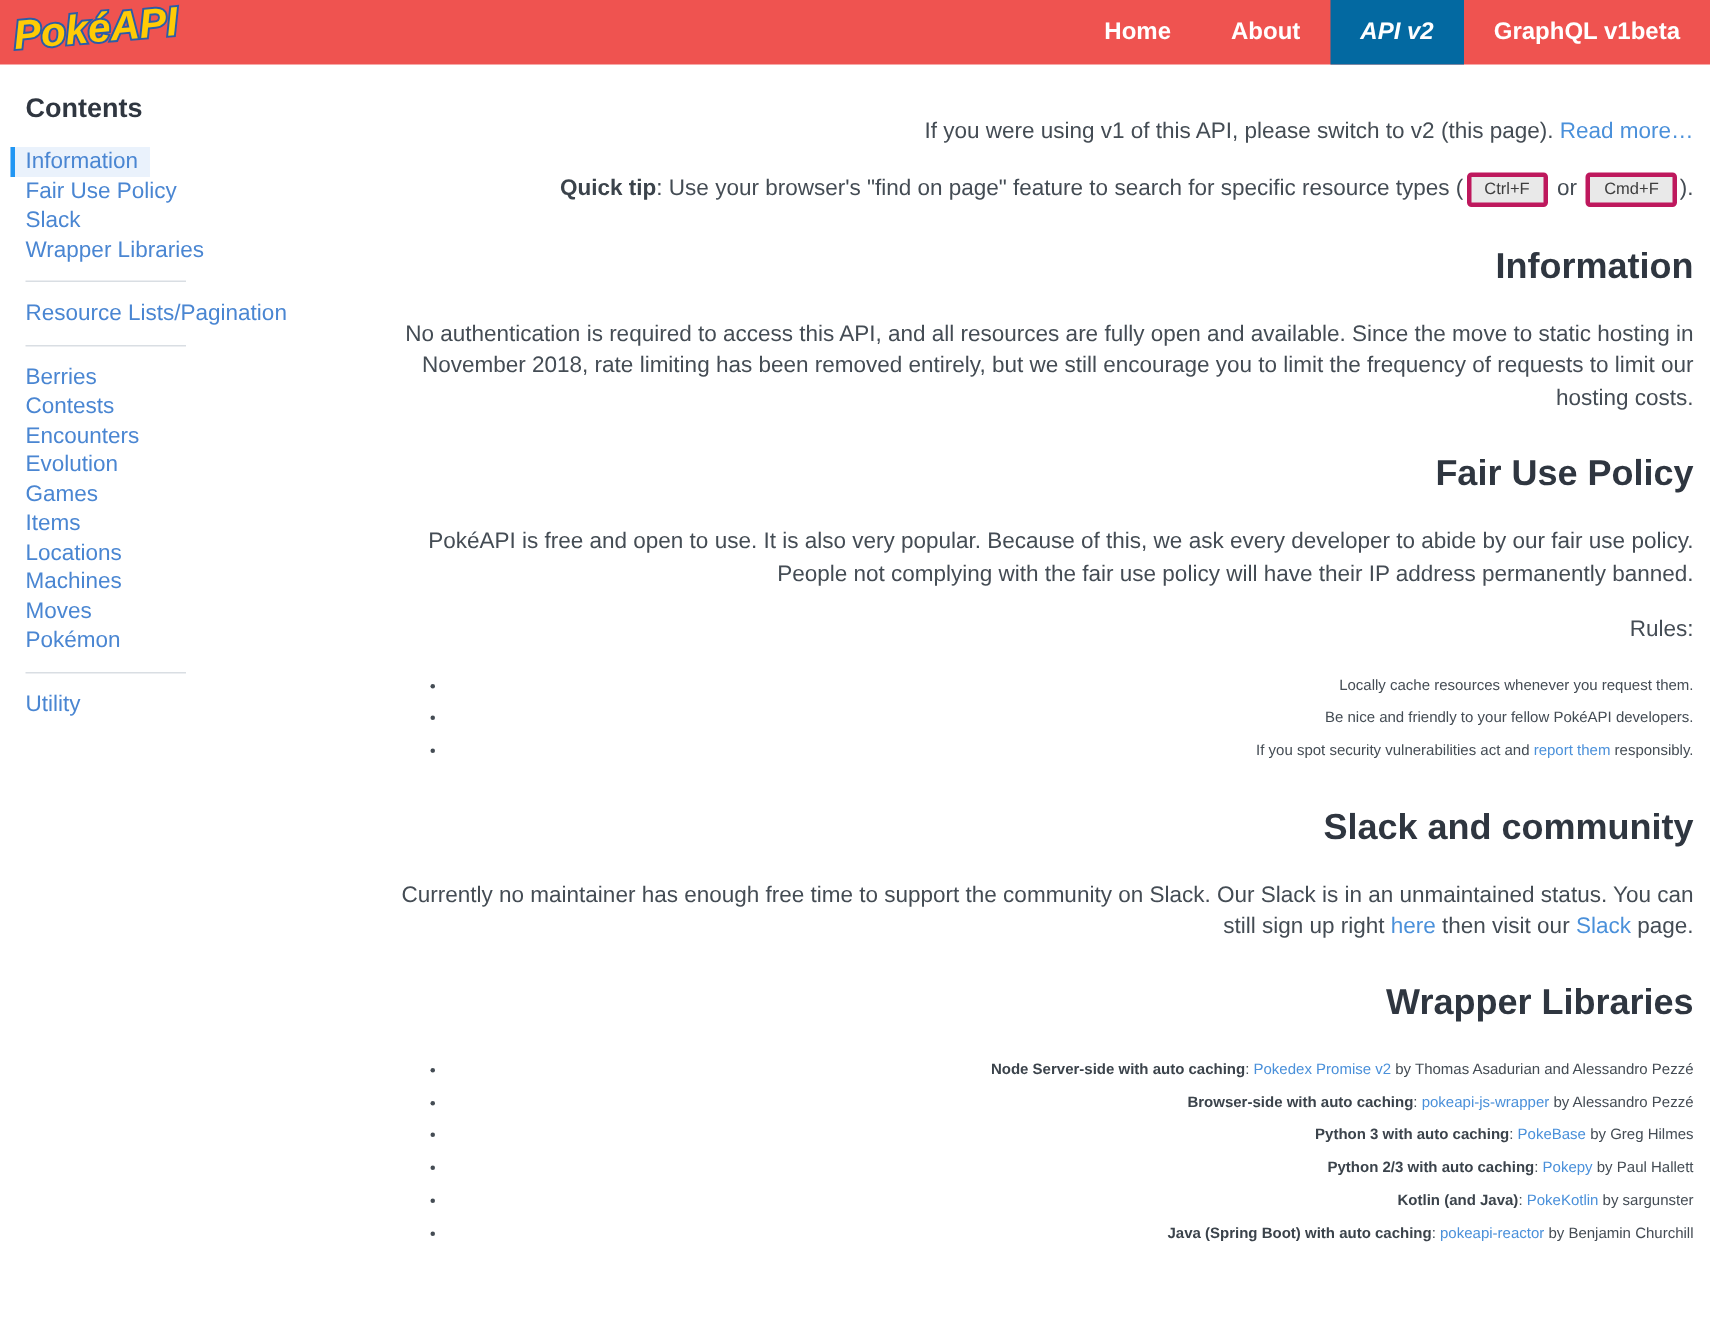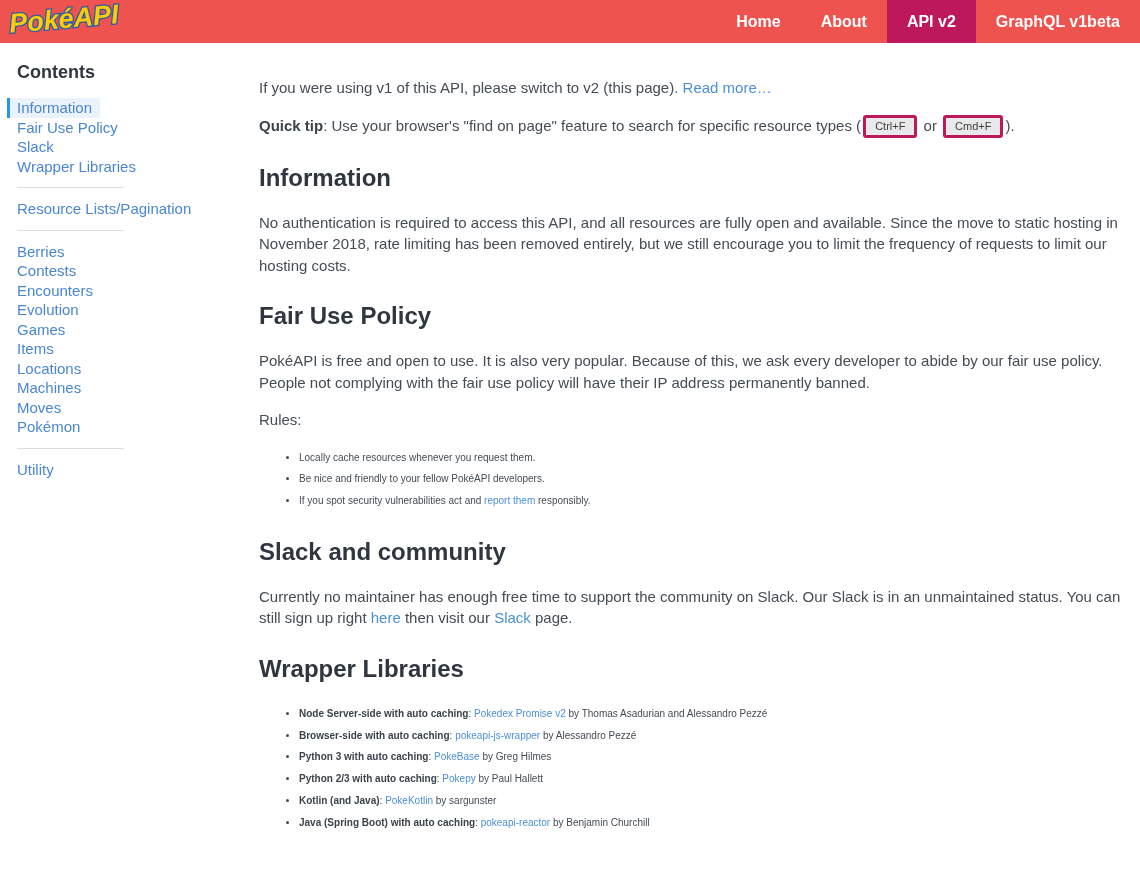--- a/index.html
+++ b/index.html
@@ -16,25 +16,25 @@
     display: flex; align-items: stretch; justify-content: space-between;
   }
   .logo-wrap { display: flex; align-items: center; padding-left: 8px; }
   .logo-wrap svg { overflow: visible; display: block; }
   .nav { display: flex; align-items: stretch; }
   .nav a {
     display: flex; align-items: center;
     padding: 0 20px; color: #ffffff; font-size: 16px; font-weight: bold;
     text-decoration: none; cursor: pointer;
   }
-  .nav a.active { background: #be185d; }
+  .nav a.active { background: #0369a1; font-style: italic; }
   
   .page { display: flex; height: 674px; }
   .sidebar { width: 242px; flex: 0 0 242px; padding: 19px 0 0 17px; }
-  .main { flex: 1; padding: 34px 11px 0 17px; }
+  .main { flex: 1; padding: 34px 11px 0 17px; text-align: right; }
   
   .contents-title { font-size: 18px; font-weight: bold; color: #2f3640; margin: 0 0 15px 0; }
   .side-item {
     display: block; width: fit-content;
     font-size: 15px; line-height: 19.5px;
     color: #4a86d2; text-decoration: none; cursor: pointer;
   }
   .side-item.active {
     background: #eaf2fc; border-left: 3px solid #2196f3;
     margin-left: -10px; padding-left: 7px; padding-right: 8px;

